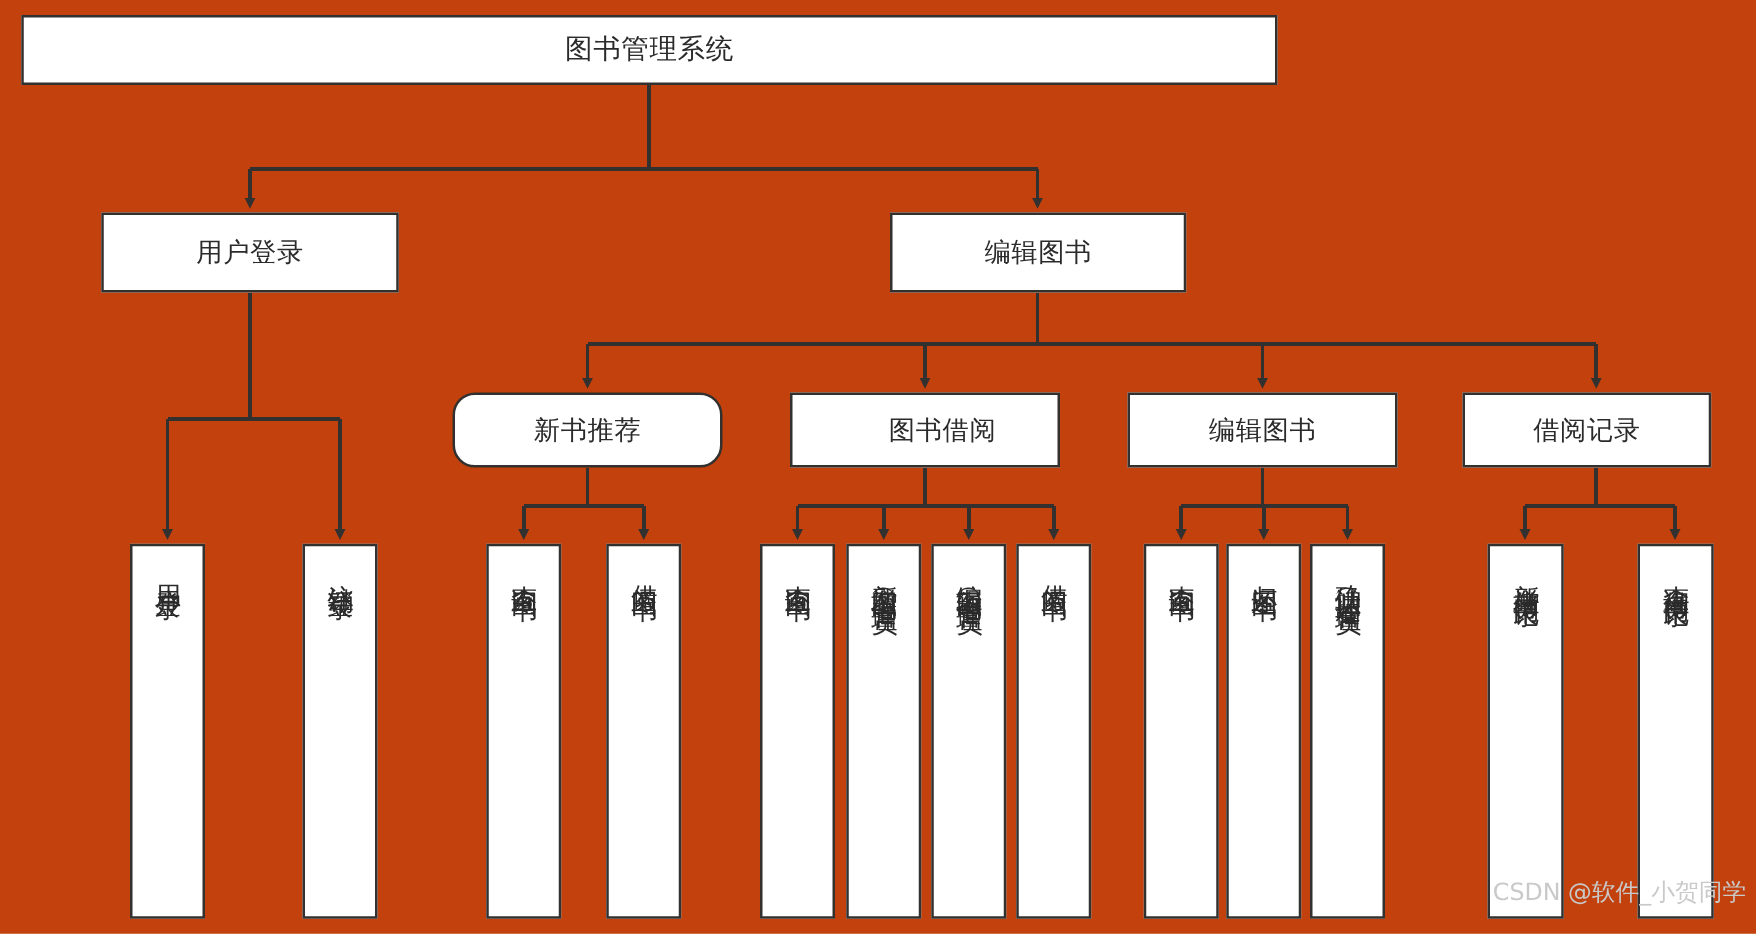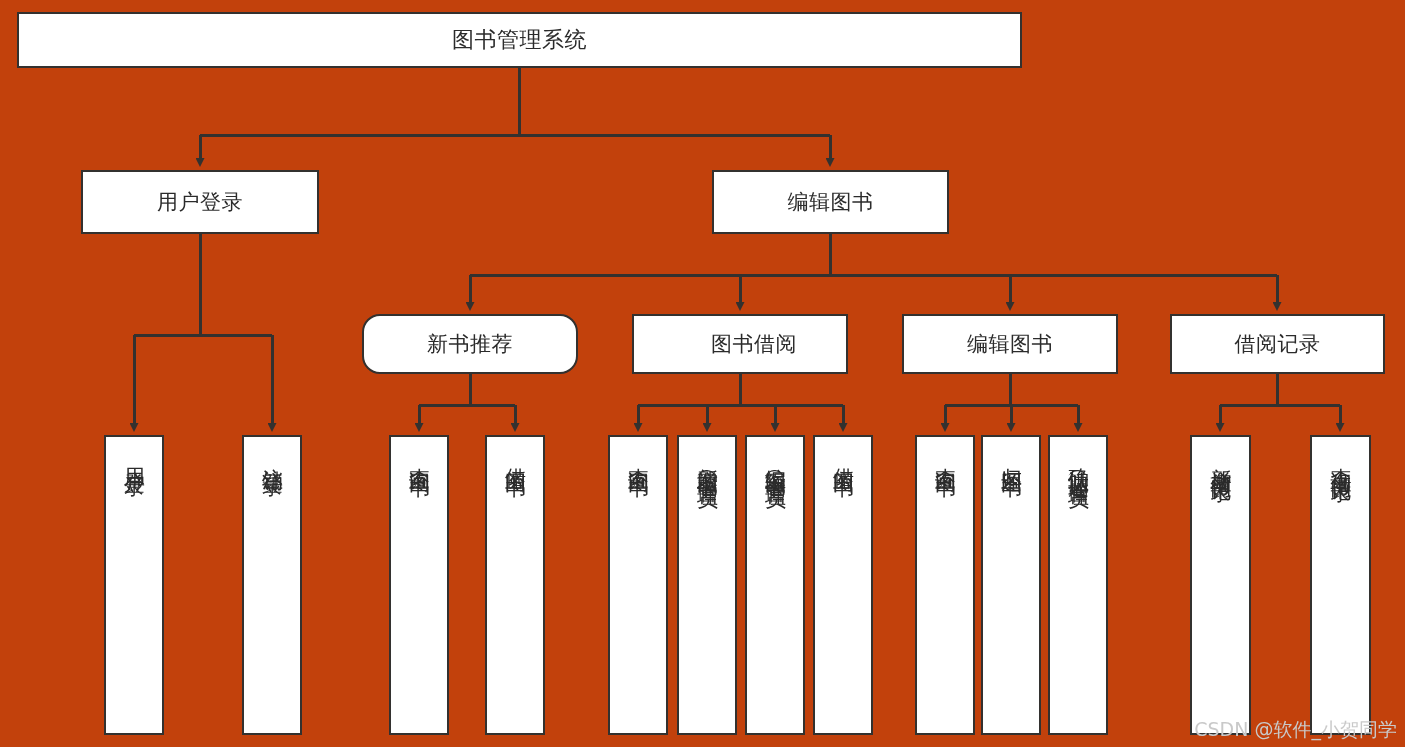--- a/index.html
+++ b/index.html
@@ -34,21 +34,21 @@
   .node.v{align-items:flex-start;justify-content:center;padding-top:14px;}
   .node.v .label{
     writing-mode:vertical-rl;
     text-orientation:upright;
     font-size:21px;
     letter-spacing:3px;
     line-height:1;
   }
   .watermark{
     position:absolute;
-    right:8px;bottom:4px;
+    right:8px;bottom:20px;
     font-size:19px;
     color:#c9c9c9;
     white-space:nowrap;
     font-family:"DejaVu Sans","Liberation Sans",sans-serif;
   }
 </style>
 </head>
 <body>
 
 <div id="stage">
@@ -116,21 +116,21 @@
 
   <div class="node h" style="left:362px;top:314px;width:216px;height:60px;border-radius:18px;">
     <span class="label">新书推荐</span>
   </div>
   <div class="node h" style="left:632px;top:314px;width:216px;height:60px;padding-left:28px;">
     <span class="label">图书借阅</span>
   </div>
   <div class="node h" style="left:902px;top:314px;width:216px;height:60px;">
     <span class="label">编辑图书</span>
   </div>
-  <div class="node h" style="left:1170px;top:314px;width:215px;height:60px;">
+  <div class="node h" style="left:1170px;top:314px;width:199px;height:60px;">
     <span class="label">借阅记录</span>
   </div>
 
   <div class="node v" style="left:104px;top:435px;width:60px;height:300px;">
     <span class="label">用户登录</span>
   </div>
   <div class="node v" style="left:242px;top:435px;width:60px;height:300px;">
     <span class="label">注销登录</span>
   </div>
   <div class="node v" style="left:389px;top:435px;width:60px;height:300px;">

